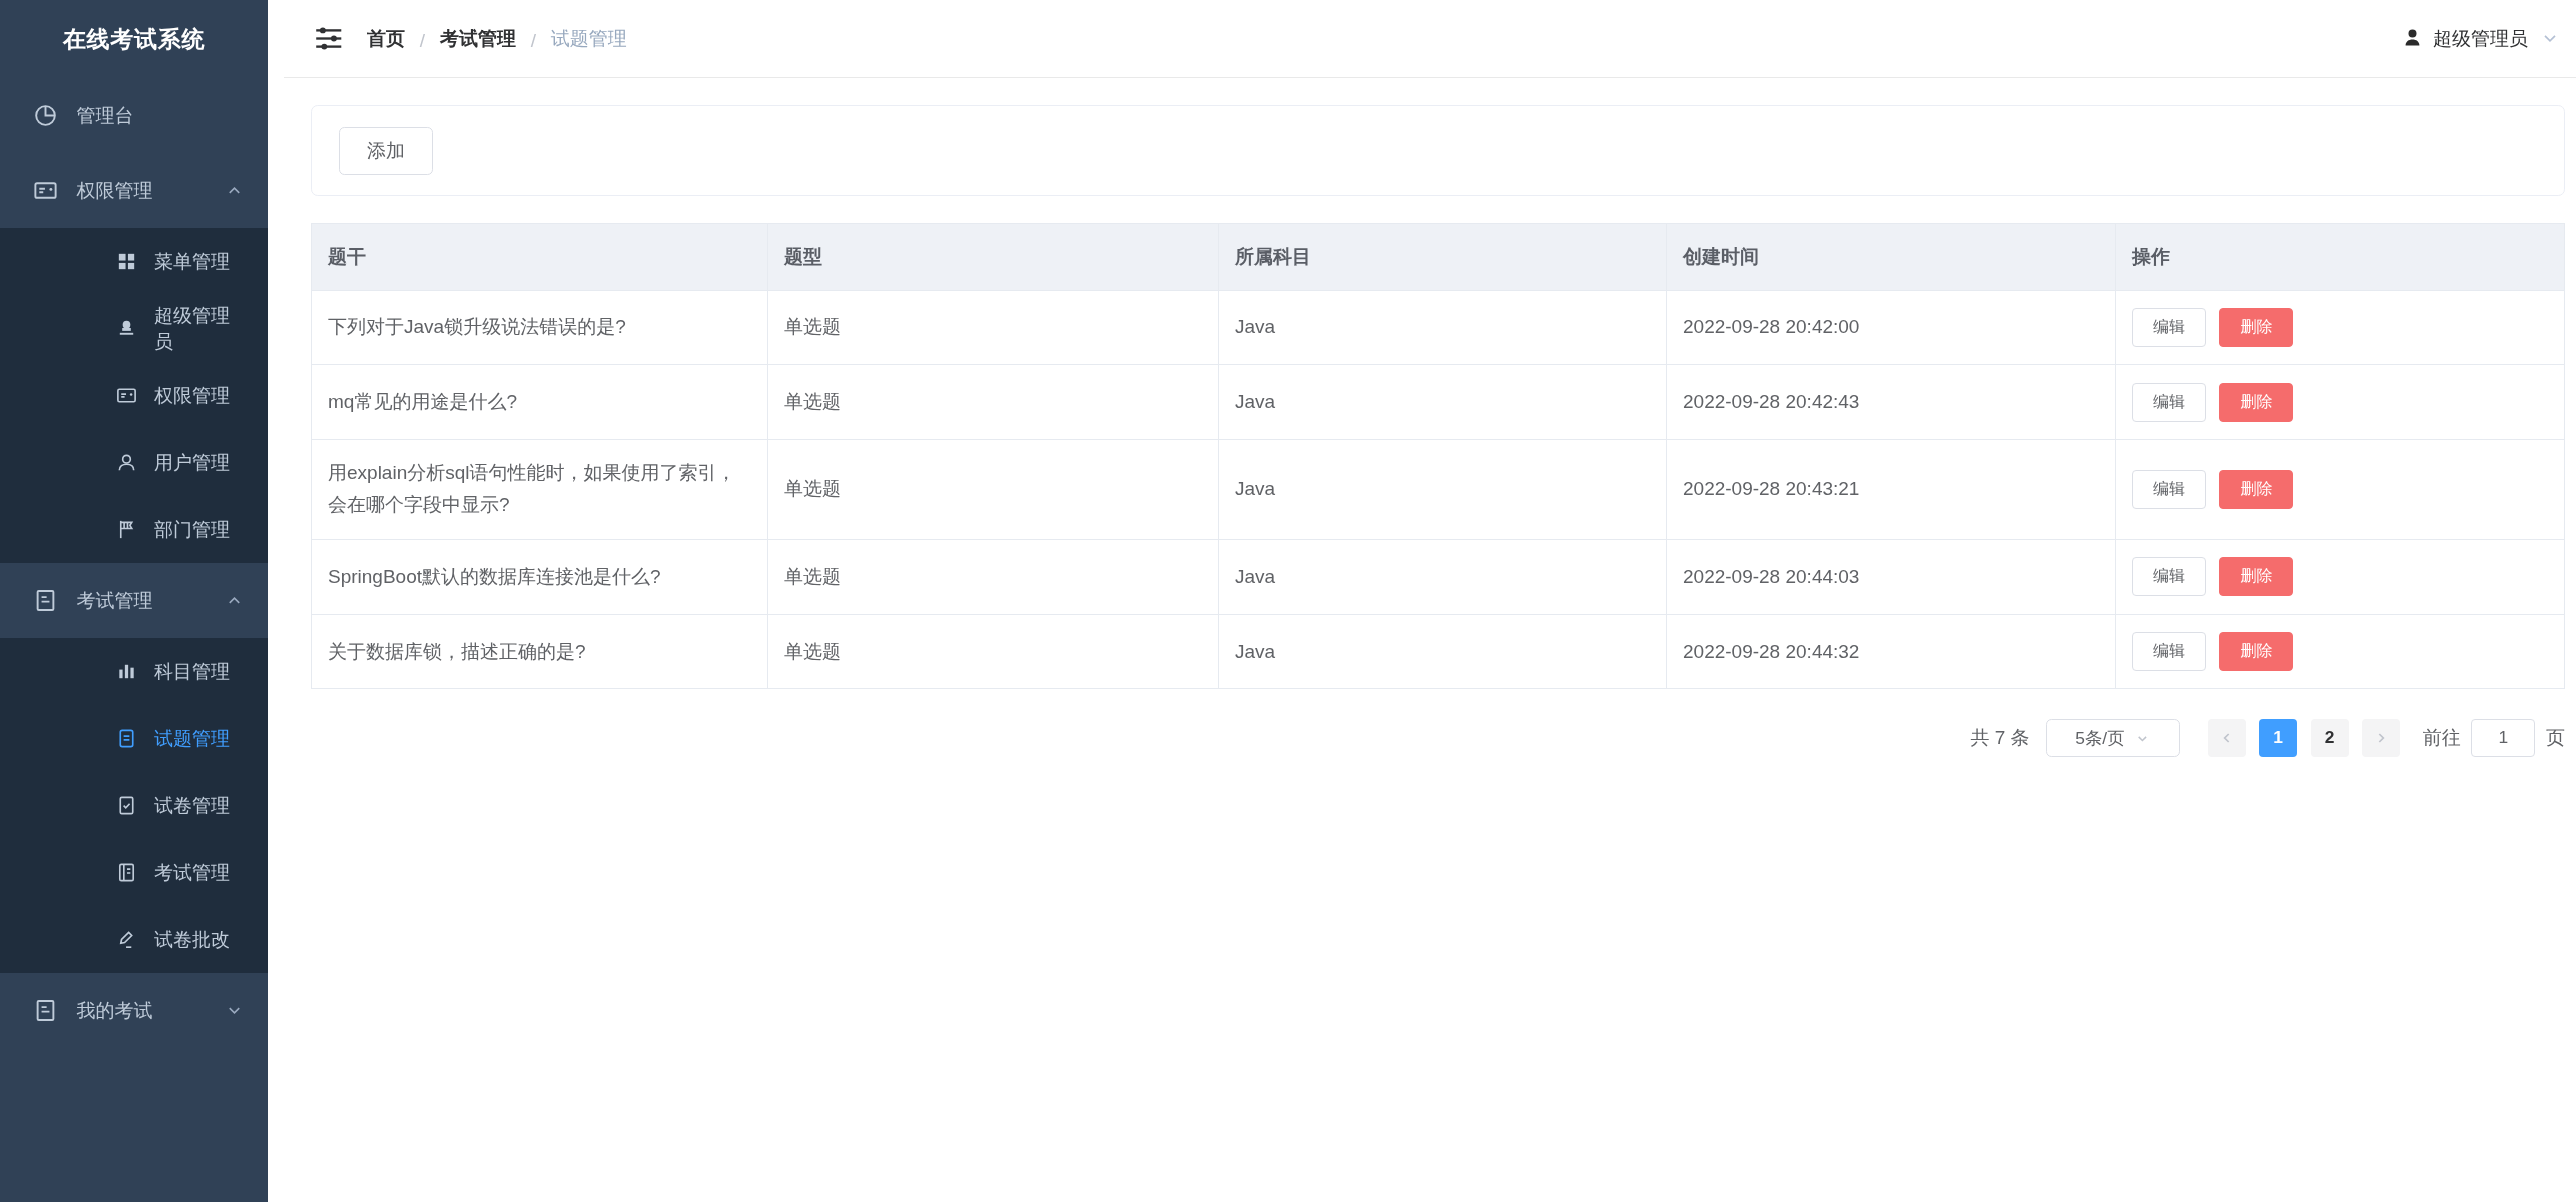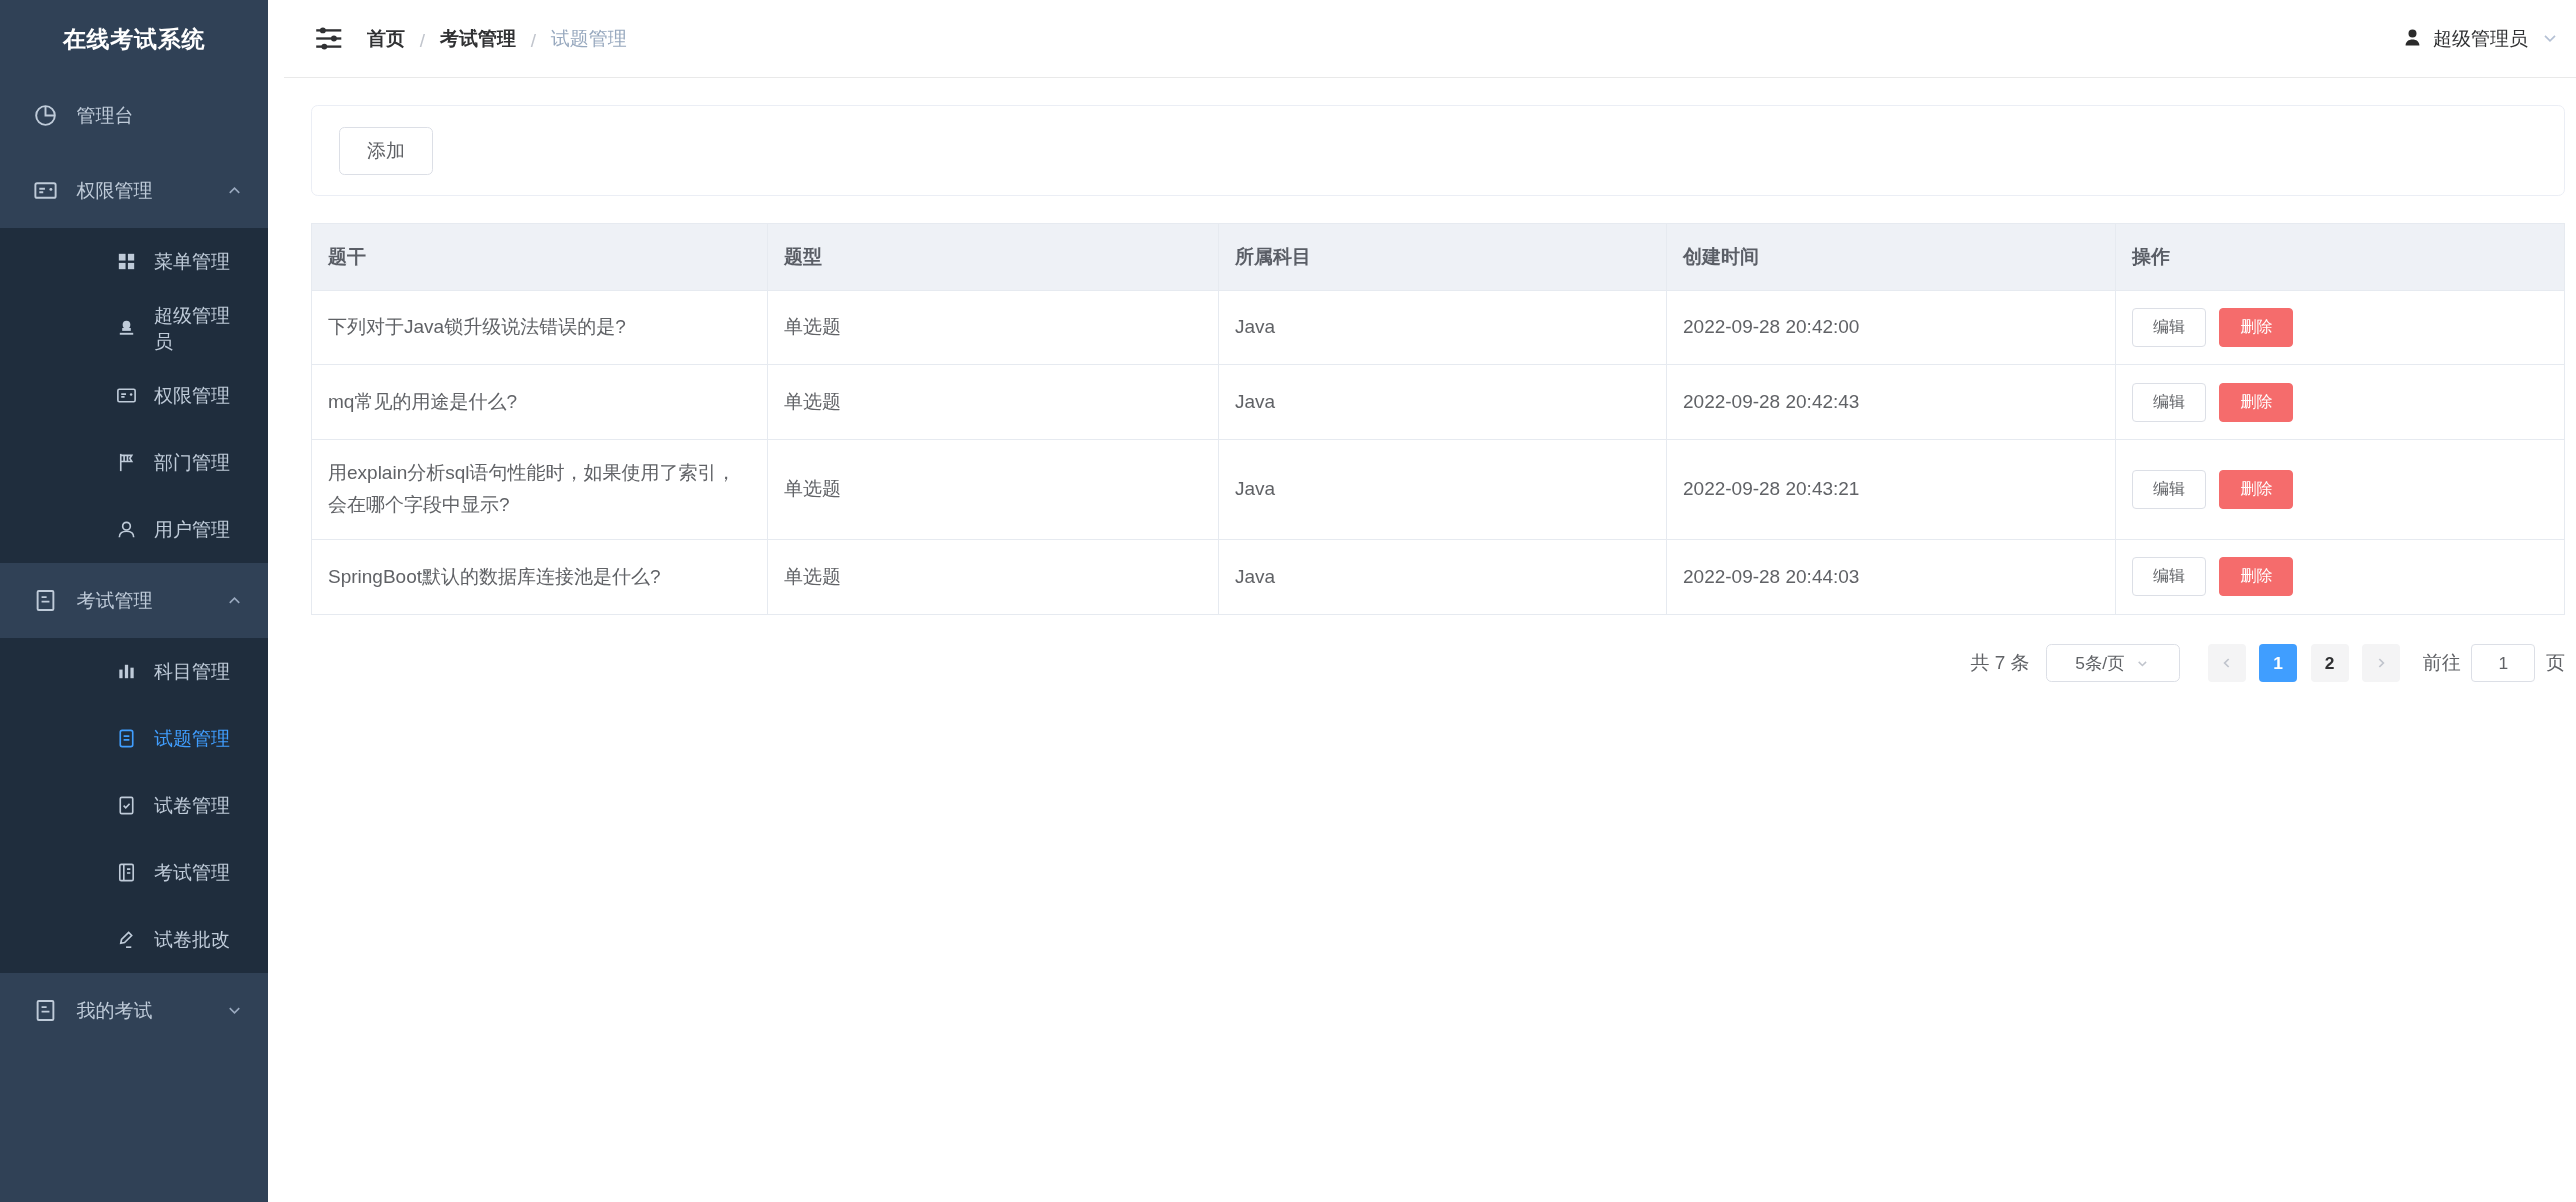--- a/index.html
+++ b/index.html
@@ -166,35 +166,35 @@
               <rect x="3" y="5.5" width="18" height="13" rx="1.5"></rect>
               <path d="M6.5 10.5h5M6.5 13.5h3.5"></path>
               <circle cx="16.8" cy="11" r="1.3" fill="currentColor" stroke="none"></circle>
             </svg>
         </span>
         <span>权限管理</span>
       </div>
       <div class="menu-item">
         <span class="mi">
           <svg viewBox="0 0 24 24" fill="none" stroke="currentColor" stroke-width="1.7">
+              <circle cx="12" cy="8.5" r="4"></circle>
+              <path d="M4.5 20c0-4.2 3.3-6.2 7.5-6.2s7.5 2 7.5 6.2"></path>
+            </svg>
+        </span>
+        <span>用户管理</span>
+      </div>
+      <div class="menu-item">
+        <span class="mi">
+          <svg viewBox="0 0 24 24" fill="none" stroke="currentColor" stroke-width="1.7">
               <path d="M6 3v18"></path>
               <path d="M6 4.5h11.5l-2 3.2 2 3.3H6"></path>
               <path d="M9.5 4.5v6.5M13 4.5v6.5"></path>
             </svg>
         </span>
         <span>部门管理</span>
-      </div>
-      <div class="menu-item">
-        <span class="mi">
-          <svg viewBox="0 0 24 24" fill="none" stroke="currentColor" stroke-width="1.7">
-              <circle cx="12" cy="8.5" r="4"></circle>
-              <path d="M4.5 20c0-4.2 3.3-6.2 7.5-6.2s7.5 2 7.5 6.2"></path>
-            </svg>
-        </span>
-        <span>用户管理</span>
       </div>
     </div>
 
     <div class="menu-item">
       <span class="mi">
         <svg viewBox="0 0 24 24" fill="none" stroke="currentColor" stroke-width="1.7">
             <rect x="5" y="3.5" width="14" height="17" rx="1"></rect>
             <path d="M8.5 9h4.5M8.5 13h7"></path>
           </svg>
       </span>
@@ -366,20 +366,32 @@
                 <button class="btn-edit">编辑</button>
                 <button class="btn-delete">删除</button>
               </div>
                 </td>
             </tr>
             <tr>
               <td>SpringBoot默认的数据库连接池是什么?</td>
               <td>单选题</td>
               <td>Java</td>
               <td>2022-09-28 20:44:03</td>
+              <td>
+                  <div class="actions">
+                <button class="btn-edit">编辑</button>
+                <button class="btn-delete">删除</button>
+              </div>
+                </td>
+            </tr>
+            <tr>
+              <td>关于数据库锁，描述正确的是?</td>
+              <td>单选题</td>
+              <td>Java</td>
+              <td>2022-09-28 20:44:32</td>
               <td>
                   <div class="actions">
                 <button class="btn-edit">编辑</button>
                 <button class="btn-delete">删除</button>
               </div>
                 </td>
             </tr>
           </tbody>
         </table>
       </div>

